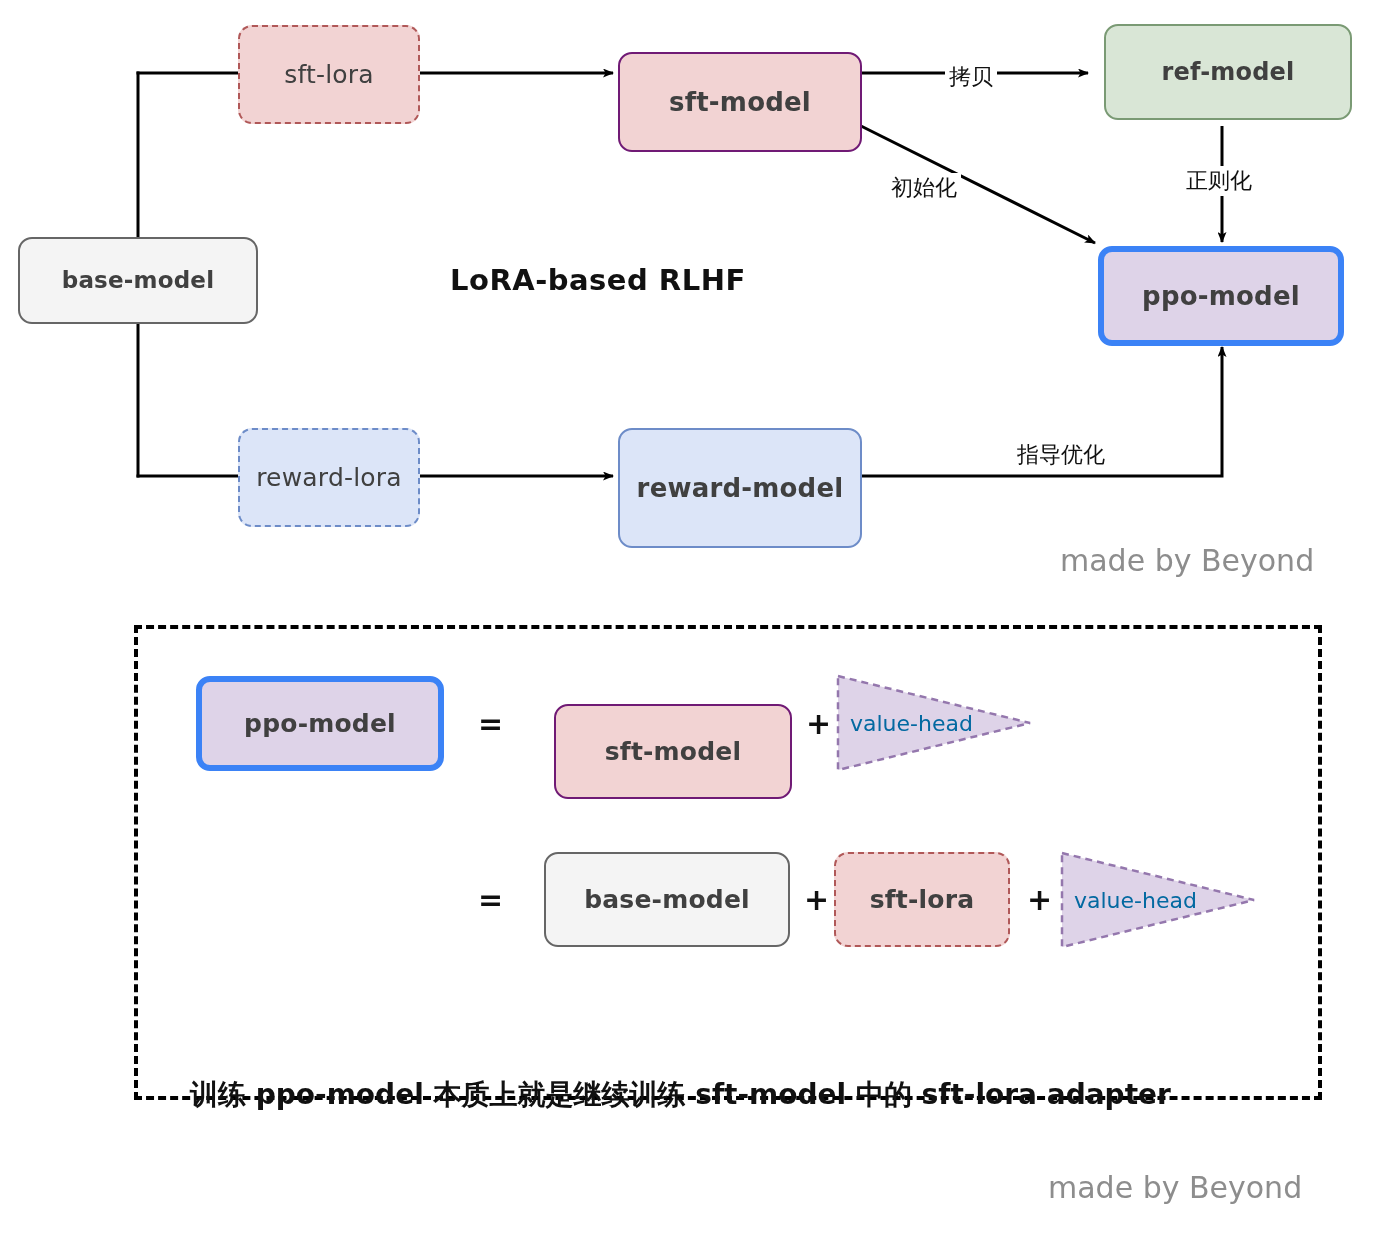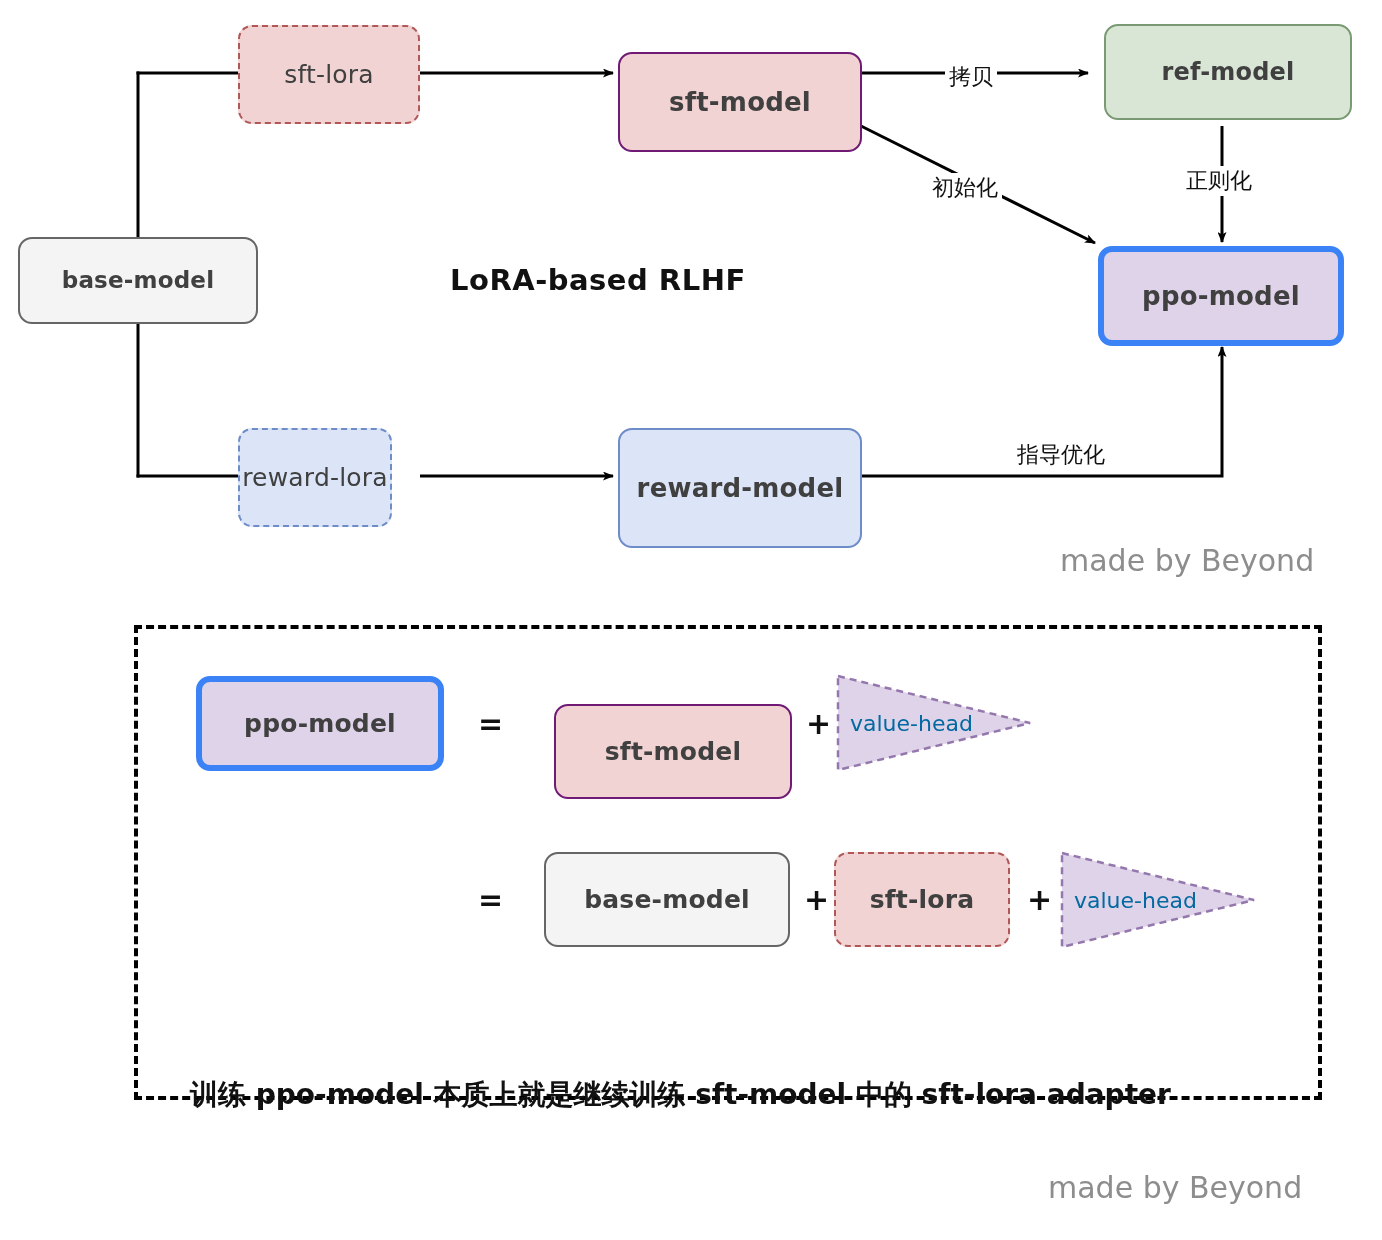--- a/index.html
+++ b/index.html
@@ -158,37 +158,37 @@
   </div>
 
   <div class="node n-ref" style="left:1096px; top:24px; width:248px; height:96px; font-size:24px;margin-left:8px;">
     <span class="lbl bold">ref-model</span>
   </div>
 
   <div class="node n-ppo" style="left:1098px; top:246px; width:246px; height:100px; font-size:26px;">
     <span class="lbl bold">ppo-model</span>
   </div>
 
-  <div class="node n-rwddash" style="left:238px; top:428px; width:154px; height:99px; font-size:25px;">
+  <div class="node n-rwddash" style="left:238px; top:428px; width:182px; height:99px; font-size:25px;">
     <span class="lbl normal">reward-lora</span>
   </div>
 
   <div class="node n-rwd" style="left:618px; top:428px; width:244px; height:120px; font-size:26px;">
     <span class="lbl bold">reward-model</span>
   </div>
 
   <div class="text title" style="left:450px; top:263px;">
     <span>LoRA-based RLHF</span>
   </div>
 
   <div class="text edge-label" style="left:945px; top:62px;">
     <span>拷贝</span>
   </div>
 
-  <div class="text edge-label" style="left:928px; top:173px;">
+  <div class="text edge-label" style="left:887px; top:173px;">
     <span>初始化</span>
   </div>
 
   <div class="text edge-label" style="left:1182px; top:166px;">
     <span>正则化</span>
   </div>
 
   <div class="text edge-label" style="left:1013px; top:440px;">
     <span>指导优化</span>
   </div>

